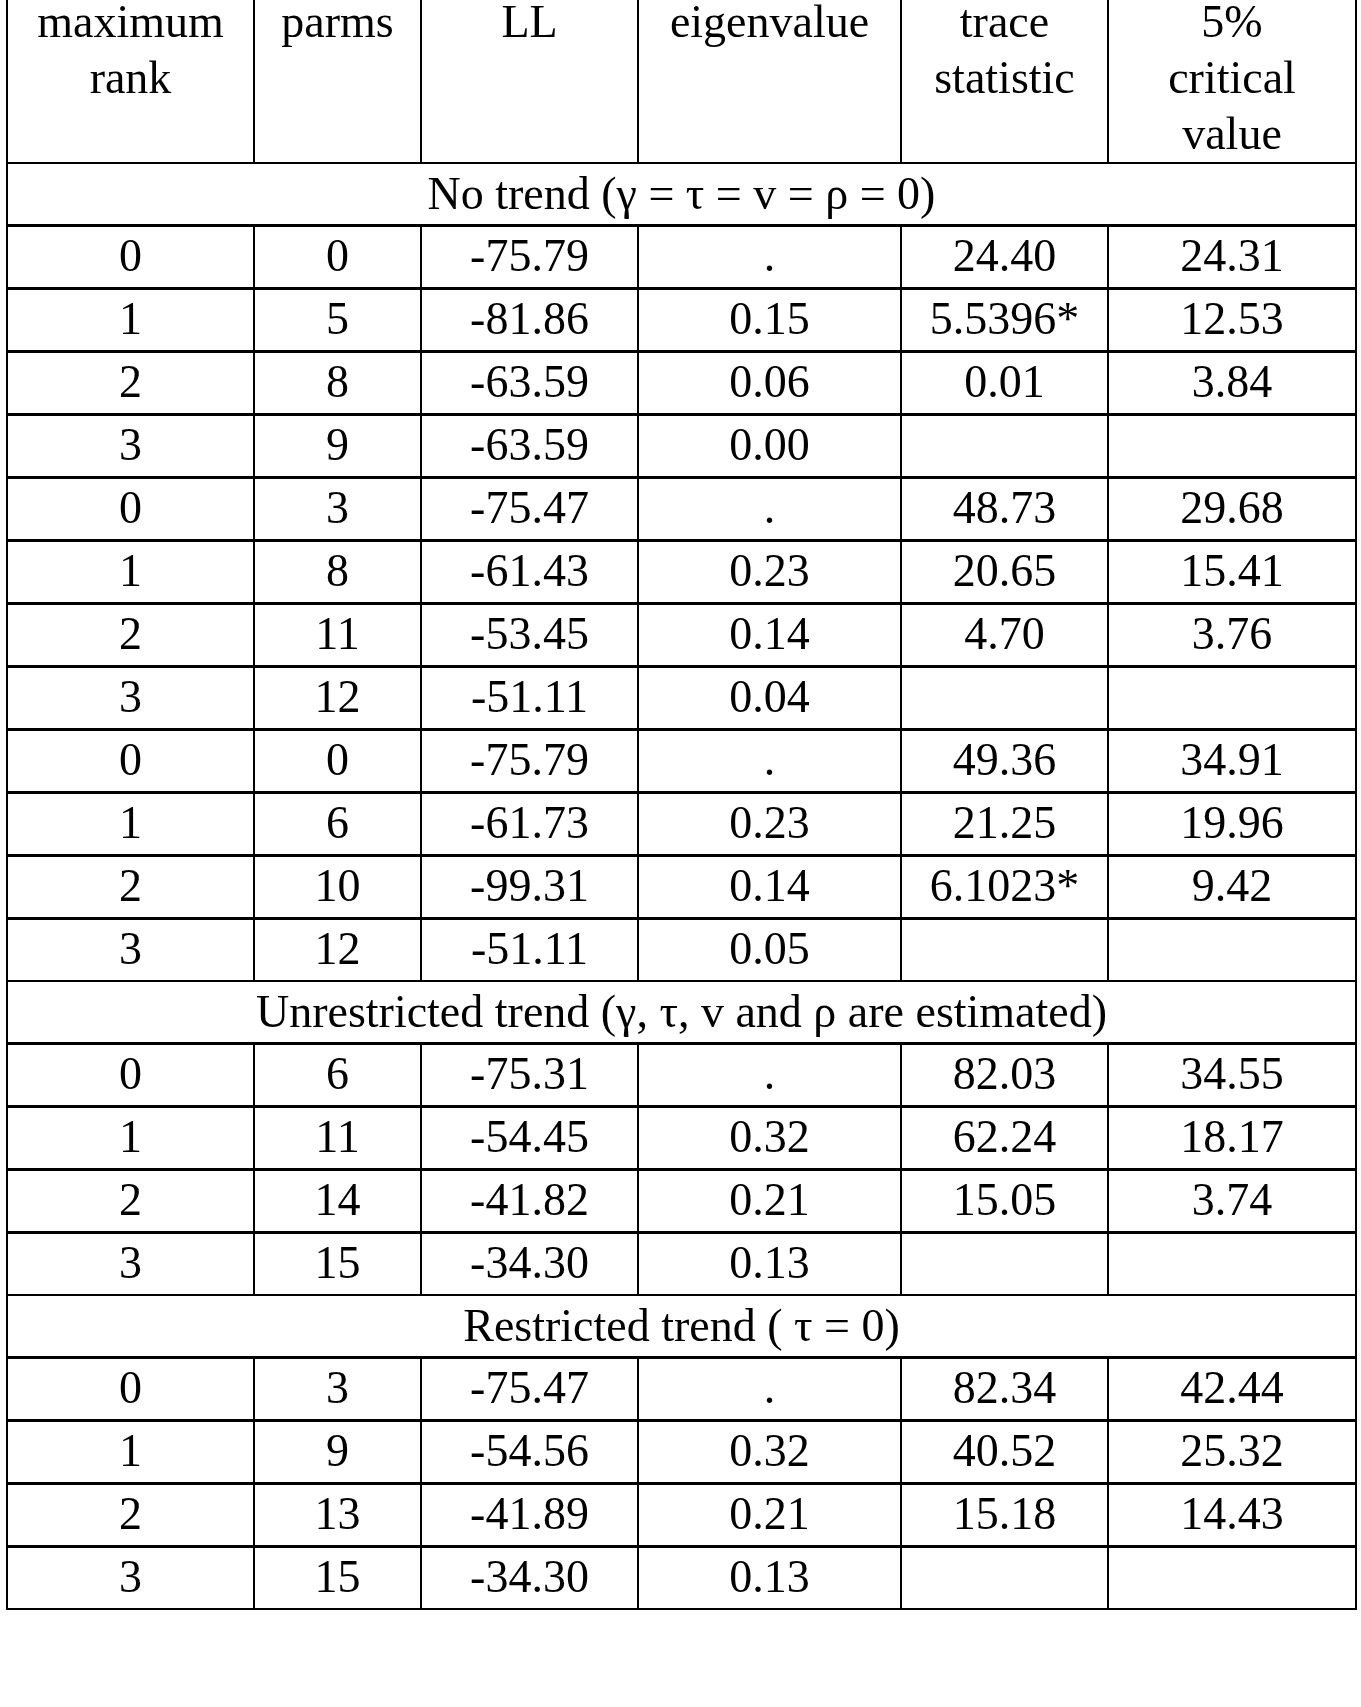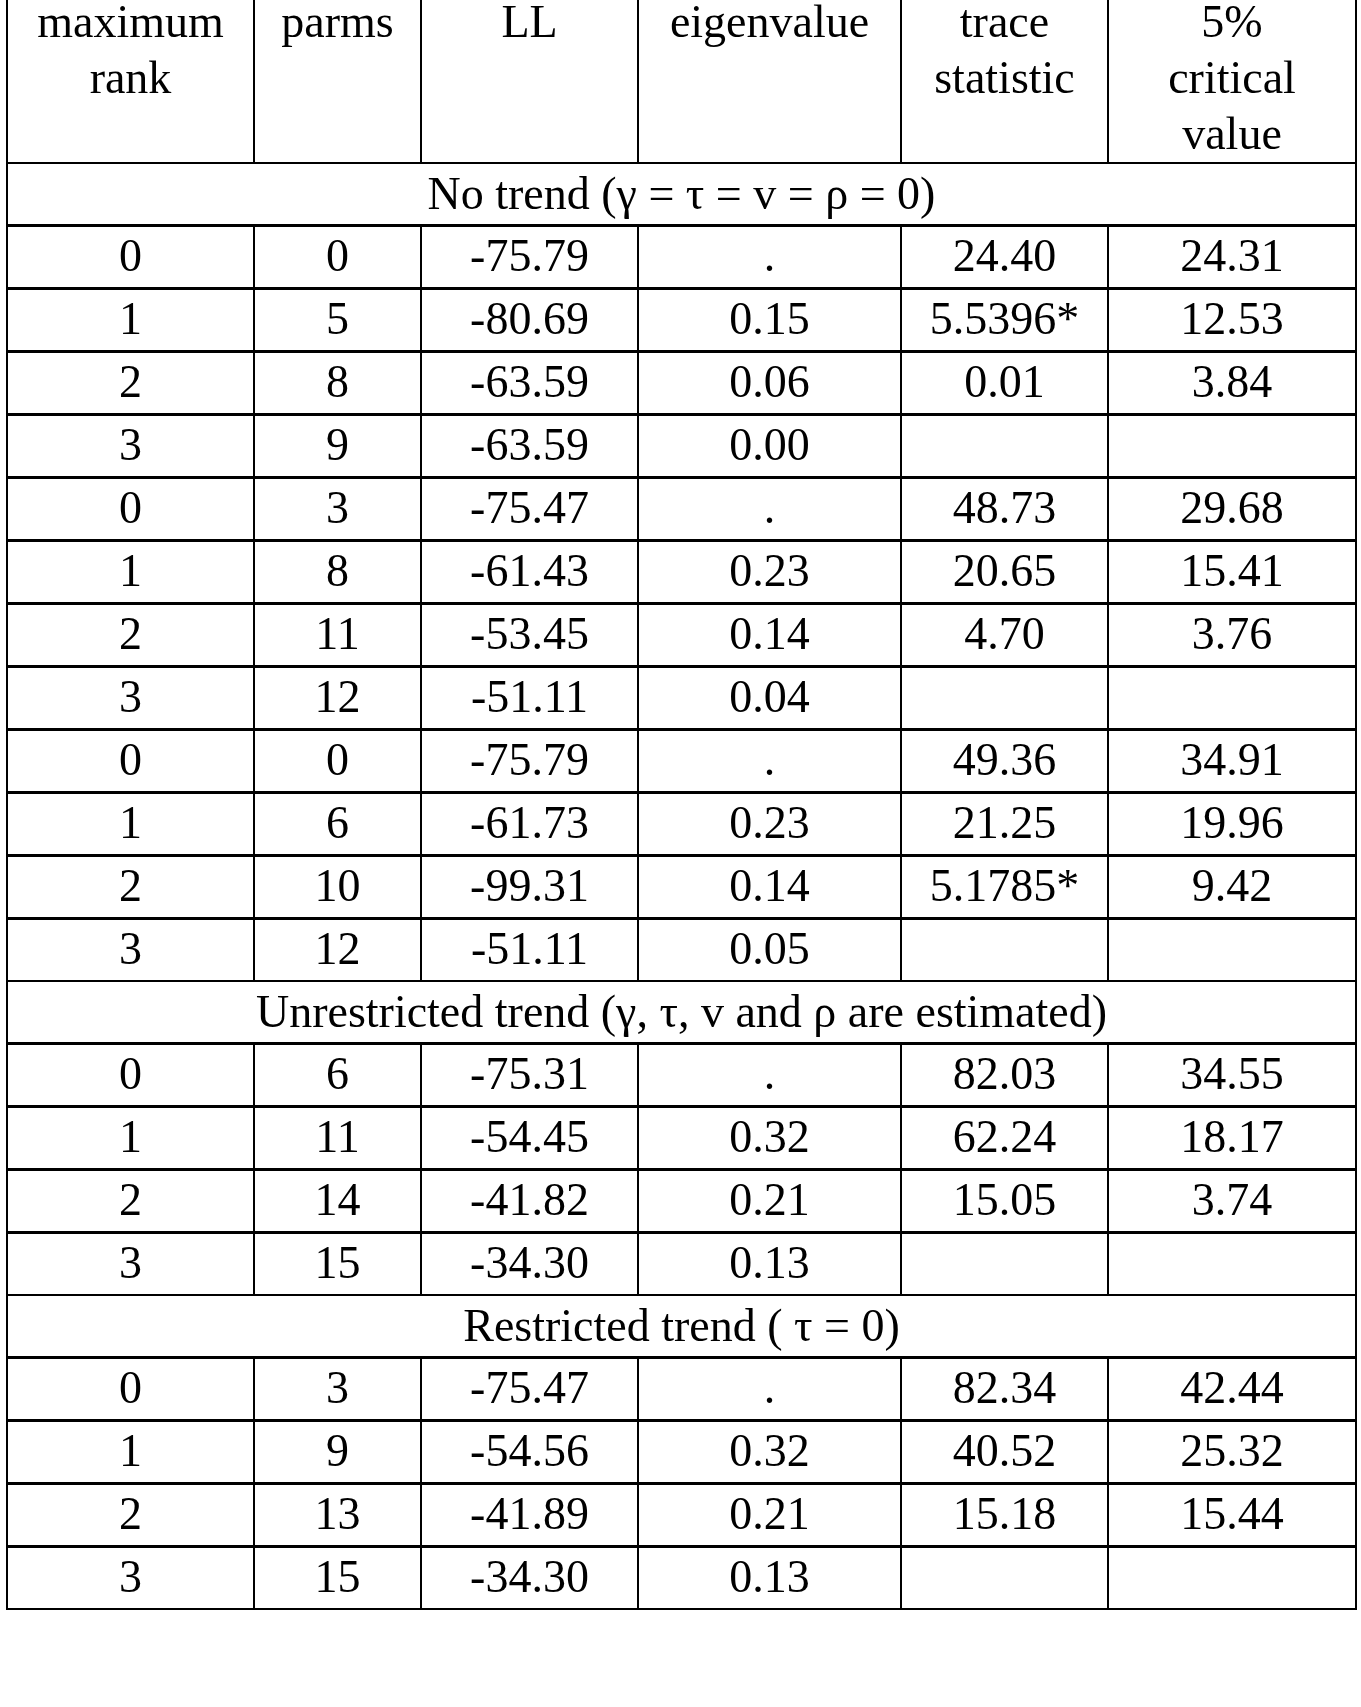--- a/index.html
+++ b/index.html
@@ -64,21 +64,21 @@
         <td>0</td>
         <td>0</td>
         <td>-75.79</td>
         <td>.</td>
         <td>24.40</td>
         <td>24.31</td>
       </tr>
       <tr class="data-row">
         <td>1</td>
         <td>5</td>
-        <td>-80.69</td>
+        <td>-81.86</td>
         <td>0.15</td>
         <td>5.5396*</td>
         <td>12.53</td>
       </tr>
       <tr class="data-row">
         <td>2</td>
         <td>8</td>
         <td>-63.59</td>
         <td>0.06</td>
         <td>0.01</td>
@@ -138,21 +138,21 @@
         <td>-61.73</td>
         <td>0.23</td>
         <td>21.25</td>
         <td>19.96</td>
       </tr>
       <tr class="data-row">
         <td>2</td>
         <td>10</td>
         <td>-99.31</td>
         <td>0.14</td>
-        <td>5.1785*</td>
+        <td>6.1023*</td>
         <td>9.42</td>
       </tr>
       <tr class="data-row">
         <td>3</td>
         <td>12</td>
         <td>-51.11</td>
         <td>0.05</td>
         <td></td>
         <td></td>
       </tr>
@@ -209,21 +209,21 @@
         <td>0.32</td>
         <td>40.52</td>
         <td>25.32</td>
       </tr>
       <tr class="data-row">
         <td>2</td>
         <td>13</td>
         <td>-41.89</td>
         <td>0.21</td>
         <td>15.18</td>
-        <td>15.44</td>
+        <td>14.43</td>
       </tr>
       <tr class="data-row">
         <td>3</td>
         <td>15</td>
         <td>-34.30</td>
         <td>0.13</td>
         <td></td>
         <td></td>
       </tr>
     </tbody>

